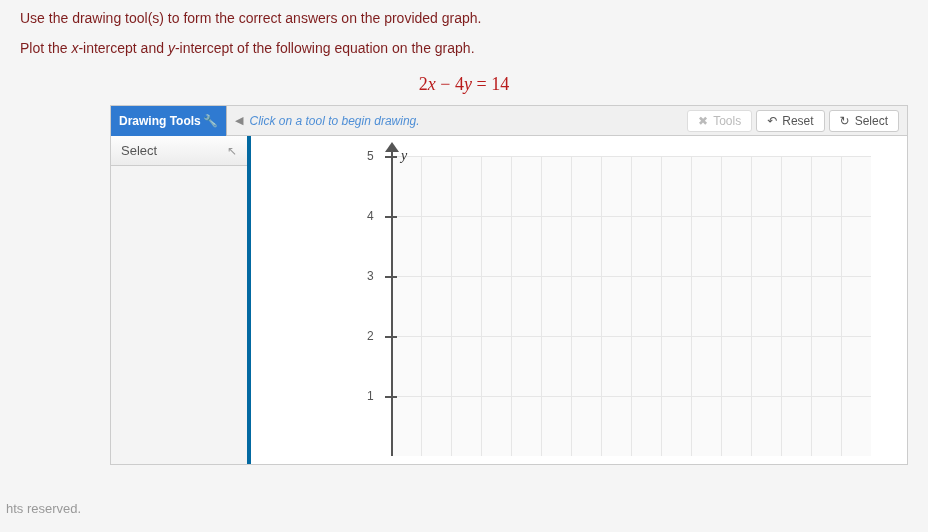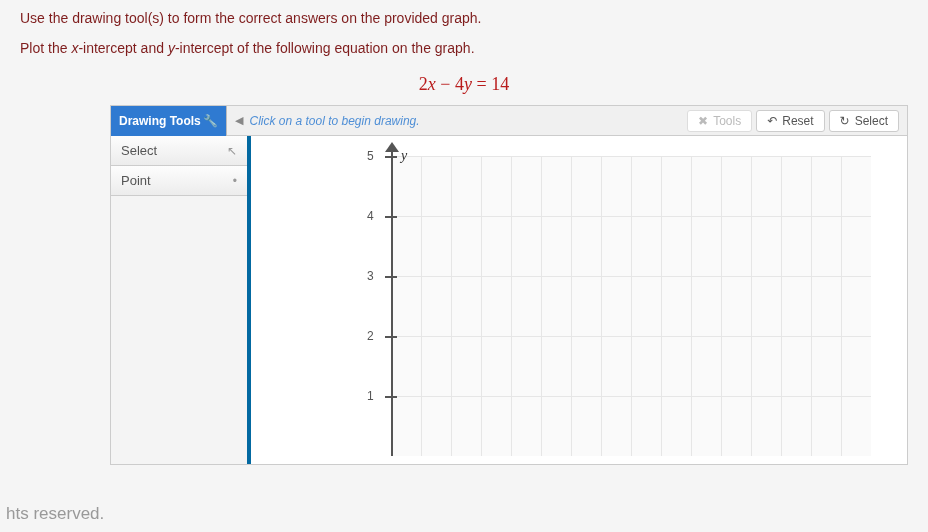--- a/index.html
+++ b/index.html
@@ -148,22 +148,22 @@
 }
 .tick-label {
   position: absolute;
   left: 6px;
   font-size: 12px;
   color: #555;
   transform: translateY(-50%);
 }
 .footer {
   position: absolute;
-  left: 0; bottom: 4px;
-  font-size: 17px;
+  left: 0; bottom: 12px;
+  font-size: 13px;
   color: #999;
   padding: 4px 6px;
 }
 </style>
 </head>
 <body>
 
 <div class="instructions">
   <p>Use the drawing tool(s) to form the correct answers on the provided graph.</p>
   <p>
@@ -200,24 +200,20 @@
       </div>
     </div>
   </div>
 
   <div class="body-row">
     <div class="tool-list">
       <div class="tool-item">
         <span>Select</span>
         <span class="tico">↖</span>
       </div>
-      <div class="tool-item">
-        <span>Point</span>
-        <span class="tico">•</span>
-      </div>
     </div>
 
     <div class="canvas-area">
       <div class="grid">
         <div class="grid-bg"></div>
         <div class="y-axis"></div>
         <div class="y-arrow"></div>
         <div class="axis-label-y">y</div>
 
         <div class="tick" style="top:0px"></div>

